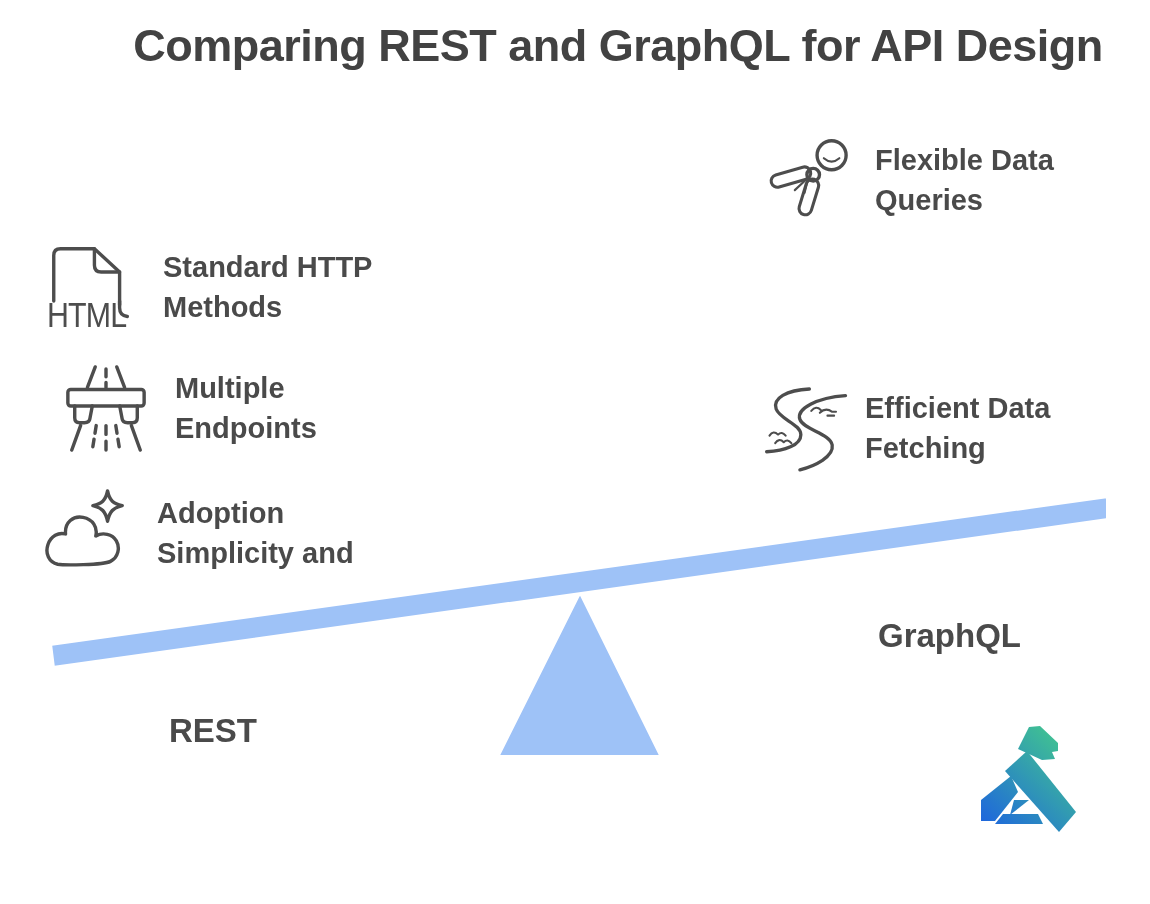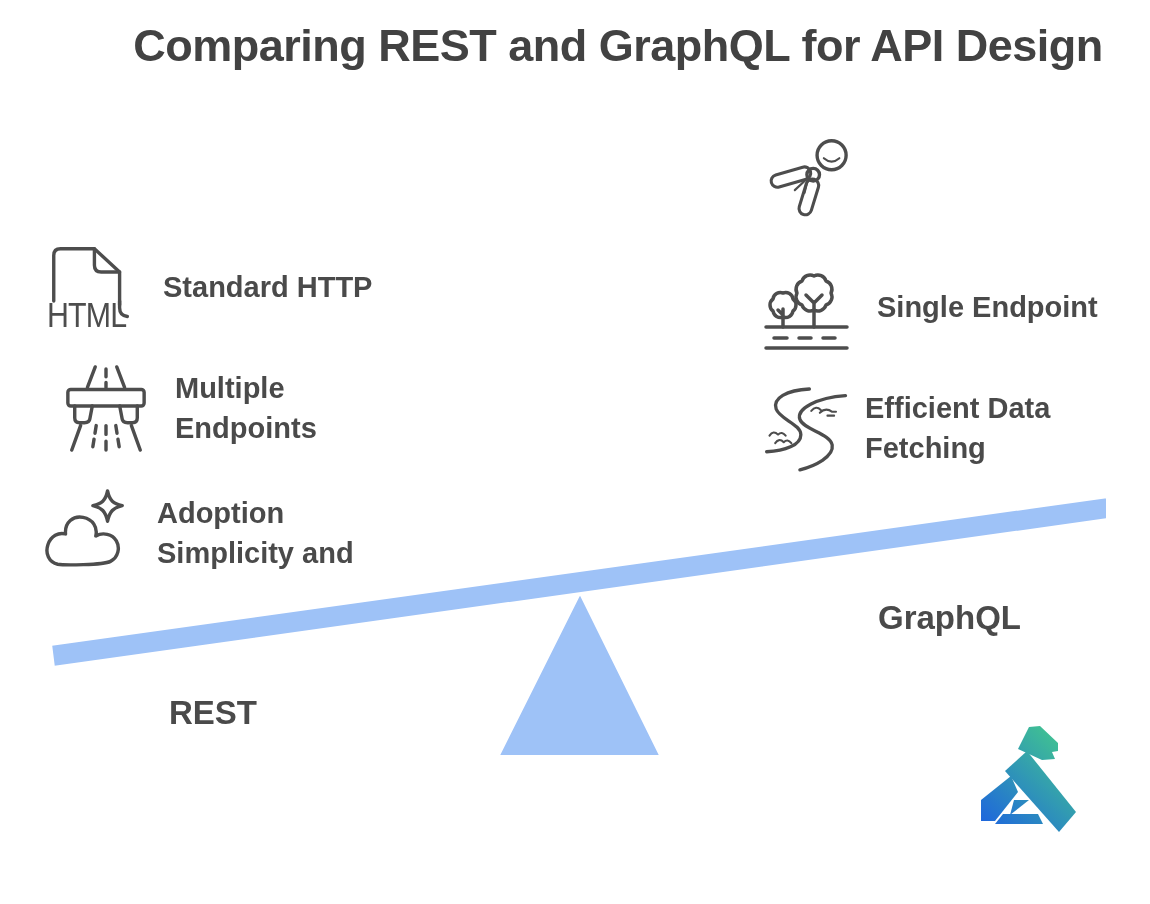--- a/index.html
+++ b/index.html
@@ -8,21 +8,21 @@
   .title{position:absolute;left:0;top:20px;width:100%;text-align:center;
          font-size:45px;font-weight:700;color:#424242;letter-spacing:-0.5px;padding-left:43px;}
   .feature{position:absolute;display:flex;align-items:center;gap:25px;}
   .feature .label{font-size:29px;line-height:40px;font-weight:700;color:#4a4a4a;white-space:nowrap;}
   .icon path,.icon circle,.icon rect,.icon polyline{
      fill:none;stroke:#4d4d4d;stroke-width:3.5;stroke-linecap:round;stroke-linejoin:round;}
   .icon .thin{stroke-width:2.2;}
   .icon .limb{stroke-width:3.2;}
   .icon text{fill:#4d4d4d;stroke:none;font-family:"Liberation Sans",sans-serif;}
   .seesaw{position:absolute;left:0;top:0;}
-  .side-label{position:absolute;font-size:33px;font-weight:700;color:#4a4a4a;}
+  .side-label{position:absolute;font-size:33px;font-weight:700;color:#4a4a4a;margin-top:18px;}
   .logo{position:absolute;left:955px;top:714px;}
 </style>
 </head>
 <body>
 
 <div class="canvas">
 
   <div class="title">Comparing REST and GraphQL for API Design</div>
 
   <svg class="seesaw" width="1150" height="904" viewBox="0 0 1150 904">
@@ -32,20 +32,21 @@
 
   <div class="feature" style="left:46px;top:241px;">
     <svg class="icon" width="92" height="92" viewBox="0 0 95 95">
       <path d="M8,62 V15 Q8,8 15,8 H50 L76,32 V66"></path>
       <path d="M50,8 V25 Q50,32 57,32 H76"></path>
       <path d="M76,62 V69 Q76,77 84,78"></path>
       <text x="1" y="89" font-size="37" font-weight="400" letter-spacing="-1" textLength="82" lengthAdjust="spacingAndGlyphs">HTML</text>
     </svg>
     <div class="label">
       <div>Standard HTTP</div>
+      <div>Methods</div>
     </div>
   </div>
 
   <div class="feature" style="left:62px;top:364px;">
     <svg class="icon" width="88" height="88" viewBox="0 0 90 90">
       <path d="M34,3 L26,24"></path>
       <path d="M56,3 L64,24"></path>
       <path d="M45,5 V24" stroke-dasharray="8 6"></path>
       <rect x="6" y="26" width="78" height="17" rx="3"></rect>
       <path d="M13,43 V55 Q13,60 18,60 H23 Q28,60 28.5,56 L31,43"></path>
@@ -75,37 +76,26 @@
 
   <div class="feature" style="left:758px;top:131px;">
     <svg class="icon" width="92" height="97" viewBox="0 0 95 100">
       <circle cx="76" cy="25" r="15"></circle>
       <path class="thin" d="M68,28 Q76,35 84,28"></path>
       <circle cx="57" cy="45" r="6.5"></circle>
       <rect class="limb" x="13" y="41" width="42" height="13" rx="6.5" transform="rotate(-16 34 47.5)"></rect>
       <rect class="limb" x="46" y="49" width="13" height="38" rx="6.5" transform="rotate(17 52.5 68)"></rect>
       <path class="thin" d="M38,61 L52,48 L48,64"></path>
     </svg>
+    <div class="label">
+      <div>Flexible Data</div>
+      <div>Queries</div>
+    </div>
   </div>
 
-  <div class="feature" style="left:762px;top:262px;">
-    <svg class="icon" width="90" height="90" viewBox="0 0 90 90">
-      <path d="M52,14 A8.5,8.5 0 0 1 64,19 A8.5,8.5 0 0 1 69,31 A8.5,8.5 0 0 1 64,43 A8.5,8.5 0 0 1 52,48 A8.5,8.5 0 0 1 40,43 A8.5,8.5 0 0 1 35,31 A8.5,8.5 0 0 1 40,19 A8.5,8.5 0 0 1 52,14 Z"></path>
-      <path d="M52,65 V40 M52,41 L44,33 M52,41 L60,33"></path>
-      <path d="M21,31 A7.5,7.5 0 0 1 31,37 A7.5,7.5 0 0 1 31,49 A7.5,7.5 0 0 1 21,55 A7.5,7.5 0 0 1 11,49 A7.5,7.5 0 0 1 11,37 A7.5,7.5 0 0 1 21,31 Z"></path>
-      <path d="M21,65 V47 M21,53 L16,48"></path>
-      <path d="M4,65 H85"></path>
-      <path d="M4,86 H85"></path>
-      <path d="M12,76 H25 M37,76 H49 M61,76 H73"></path>
-    </svg>
-    <div class="label">
-      <div>Single Endpoint</div>
-      <div></div>
-    </div>
-  </div>
 
   <div class="feature" style="left:760px;top:381px;gap:10px;">
     <svg class="icon" width="95" height="93" viewBox="0 0 100 95">
       <path d="M52,7 C28,8 13,17 17,28 C21,39 43,44 43,55 C43,66 26,72 7,73"></path>
       <path d="M90,14 C60,16 38,28 42,39 C46,50 74,54 76,66 C78,78 58,88 42,92"></path>
       <path class="thin" d="M54,30 Q59,24 64,29 M63,32 Q69,26 76,31 L80,31 M71,35 H78"></path>
       <path class="thin" d="M10,56 Q14,50 19,55 Q23,51 27,56 M16,64 Q20,58 25,63 Q29,59 33,64"></path>
     </svg>
     <div class="label">
       <div>Efficient Data</div>

